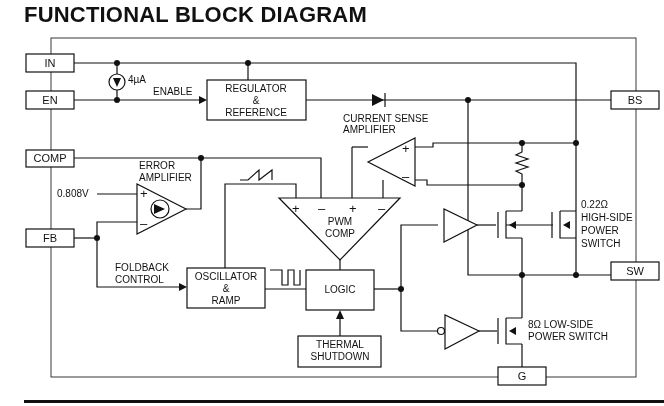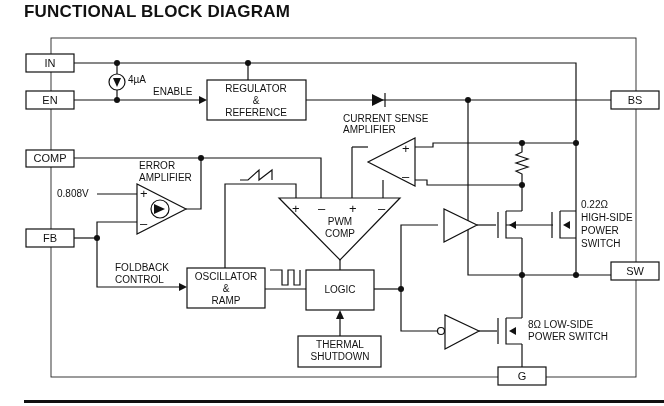--- a/index.html
+++ b/index.html
@@ -1,17 +1,17 @@
 <!DOCTYPE html>
 <html><head>
 <meta charset="utf-8">
 <style>
   html, body { margin:0; padding:0; background:#ffffff; }
   body { width:664px; height:406px; position:relative; overflow:hidden; font-family:"Liberation Sans", sans-serif; }
-  #title { position:absolute; left:24px; top:2px; font-size:17px; font-weight:bold; color:#111; letter-spacing:0.2px; }
+  #title { position:absolute; left:24px; top:2px; font-size:22px; font-weight:bold; color:#111; letter-spacing:0.2px; }
   svg { position:absolute; left:0; top:0; }
   svg text { font-family:"Liberation Sans", sans-serif; fill:#111; }
   .w { stroke:#111; stroke-width:1.2; fill:none; }
   .bx { stroke:#111; stroke-width:1.2; fill:#fff; }
   .fr { stroke:#222; stroke-width:0.9; fill:none; }
   .dot { fill:#111; }
   .lbl { font-size:10px; }
   .pin { font-size:11px; }
   .sym { font-size:13px; }
 </style>

